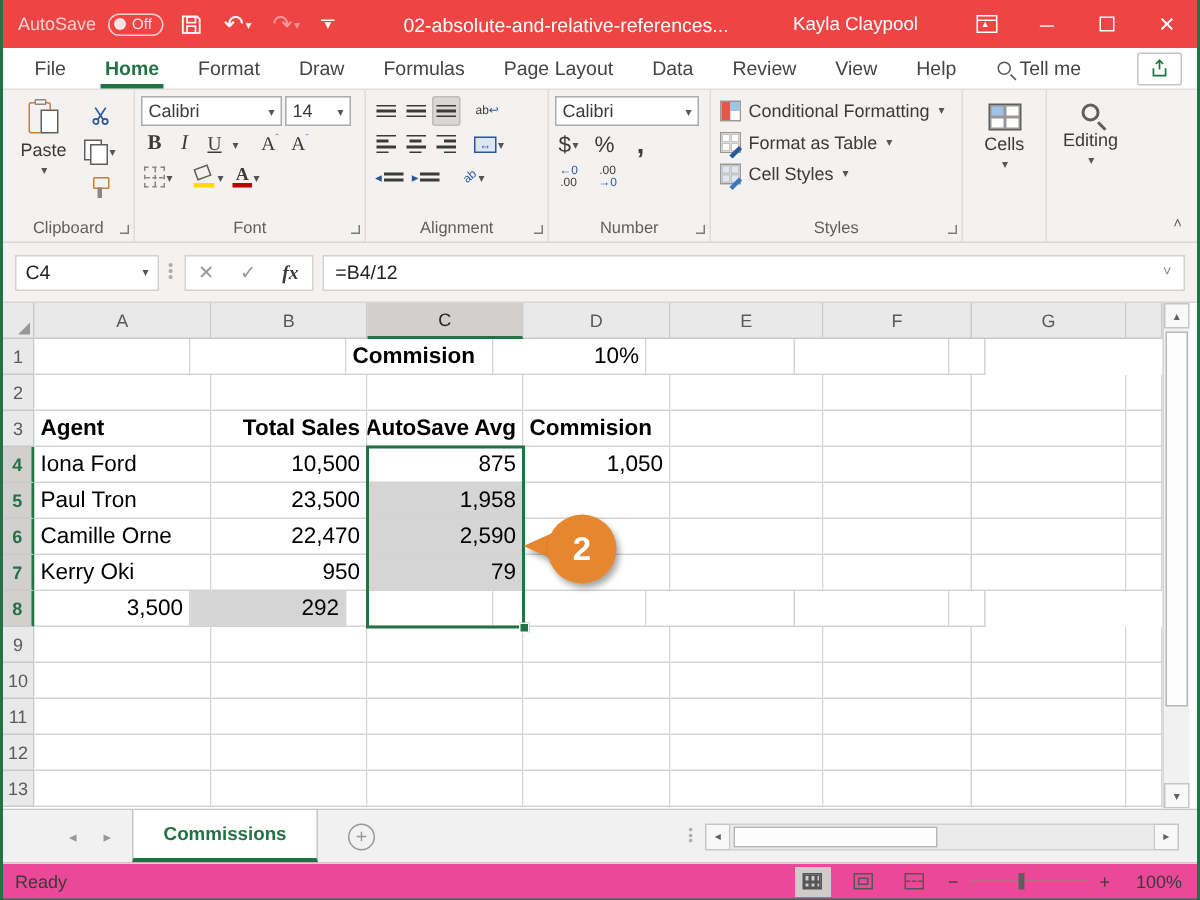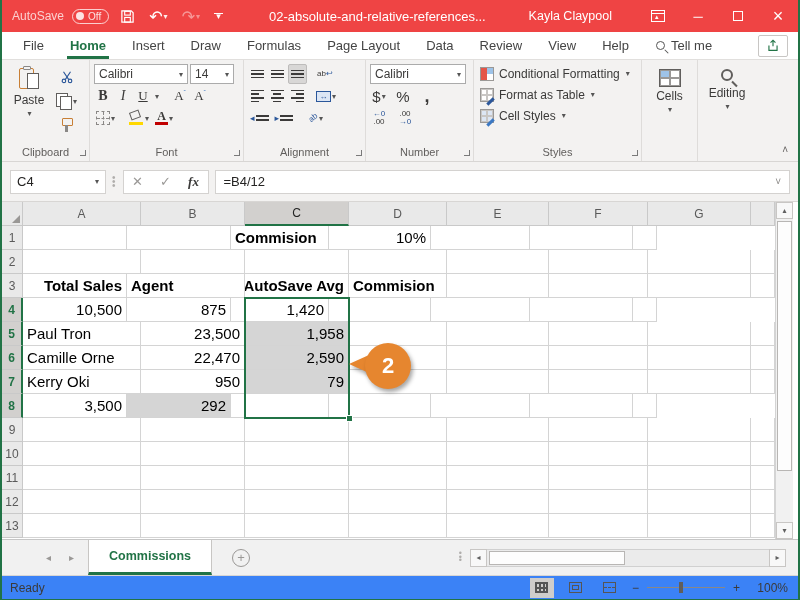--- a/index.html
+++ b/index.html
@@ -163,21 +163,21 @@
   .newsheet{width:18px;height:18px;border:1px solid #9a9896;border-radius:50%;color:#9a9896;display:flex;align-items:center;
             justify-content:center;font-size:13px;align-self:center;margin-left:20px}
   .st-dots{margin-left:auto;align-self:center;color:#b0aeac;font-size:9px;display:flex;flex-direction:column;line-height:3.5px;padding-right:8px}
   .hscroll{align-self:center;display:flex;align-items:center;height:18px;margin-right:12px}
   .hbtn{width:17px;height:18px;background:#f8f8f8;border:1px solid #c8c6c4;display:flex;align-items:center;justify-content:center;
         font-size:8px;color:#606060}
   .htrack{width:282px;height:18px;background:#ebebeb;border-top:1px solid #d0d0d0;border-bottom:1px solid #d0d0d0;position:relative}
   .hthumb{position:absolute;left:2px;top:1px;width:136px;height:14px;background:#fdfdfd;border:1px solid #b8b6b4}
 
   
-  .statusbar{flex:0 0 24px;background:#3b82f6;border-top:1px solid #d8d6d4;display:flex;align-items:center;
+  .statusbar{flex:0 0 24px;background:#ec4899;border-top:1px solid #d8d6d4;display:flex;align-items:center;
              font-size:12px;color:#3b3a39;padding-left:8px}
   .sb-right{margin-left:auto;display:flex;align-items:center;gap:10px;padding-right:10px}
   .viewbtn{width:24px;height:20px;display:flex;align-items:center;justify-content:center}
   .viewbtn.active{background:#cfcdcb}
   .vicon-grid{width:13px;height:11px;border:1px solid #555;display:grid;grid-template-columns:1fr 1fr 1fr;grid-template-rows:1fr 1fr}
   .vicon-grid i{border:0.5px solid #555}
   .vicon-page{width:13px;height:11px;border:1px solid #555;display:flex;align-items:center;justify-content:center}
   .vicon-page i{width:7px;height:5px;border:1px solid #555;display:block}
   .vicon-break{width:13px;height:11px;border:1px solid #555;position:relative}
   .vicon-break:after{content:"";position:absolute;left:0;right:0;top:45%;border-top:1px dashed #555}
@@ -233,21 +233,21 @@
       <span class="winbtn" style="font-size:18px">
           <span>×</span>
         </span>
     </div>
   </div>
 
   <div class="tabrow">
     <nav class="tabs" id="tabs">
         <span class="tab">File</span>
         <span class="tab active">Home</span>
-        <span class="tab">Insert</span>
+        <span class="tab">Format</span>
         <span class="tab">Draw</span>
         <span class="tab">Formulas</span>
         <span class="tab">Page Layout</span>
         <span class="tab">Data</span>
         <span class="tab">Review</span>
         <span class="tab">View</span>
         <span class="tab">Help</span>
       </nav>
     <span class="tellme">
       <span class="searchglass"></span>
@@ -579,34 +579,35 @@
           <div class="gc" style="width: 104px; flex: 0 0 104px;"></div>
           <div class="gc" style="width: 104px; flex: 0 0 104px;"></div>
           <div class="gc" style="width: 98px; flex: 0 0 98px;"></div>
           <div class="gc" style="width: 102px; flex: 0 0 102px;"></div>
           <div class="gc" style="width: 99px; flex: 0 0 99px;"></div>
           <div class="gc" style="width: 103px; flex: 0 0 103px;"></div>
           <div class="gc" style="width: 24px; flex: 0 0 24px;"></div>
         </div>
         <div class="grow">
           <div class="grh" style="width: 21px; flex: 0 0 21px;">3</div>
+          <div class="gc b" style="width: 118px; flex: 0 0 118px;">Agent</div>
           <div class="gc b ar" style="width: 104px; flex: 0 0 104px;">Total Sales</div>
-          <div class="gc b" style="width: 118px; flex: 0 0 118px;">Agent</div>
           <div class="gc b ar" style="width: 104px; flex: 0 0 104px;">AutoSave Avg</div>
           <div class="gc b" style="width: 98px; flex: 0 0 98px;">Commision</div>
           <div class="gc" style="width: 102px; flex: 0 0 102px;"></div>
           <div class="gc" style="width: 99px; flex: 0 0 99px;"></div>
           <div class="gc" style="width: 103px; flex: 0 0 103px;"></div>
           <div class="gc" style="width: 24px; flex: 0 0 24px;"></div>
         </div>
         <div class="grow">
           <div class="grh selrow" style="width: 21px; flex: 0 0 21px;">4</div>
+          <div class="gc" style="width: 118px; flex: 0 0 118px;">Iona Ford</div>
           <div class="gc ar" style="width: 104px; flex: 0 0 104px;">10,500</div>
           <div class="gc ar" style="width: 104px; flex: 0 0 104px;">875</div>
-          <div class="gc ar" style="width: 98px; flex: 0 0 98px;">1,420</div>
+          <div class="gc ar" style="width: 98px; flex: 0 0 98px;">1,050</div>
           <div class="gc" style="width: 102px; flex: 0 0 102px;"></div>
           <div class="gc" style="width: 99px; flex: 0 0 99px;"></div>
           <div class="gc" style="width: 103px; flex: 0 0 103px;"></div>
           <div class="gc" style="width: 24px; flex: 0 0 24px;"></div>
         </div>
         <div class="grow">
           <div class="grh selrow" style="width: 21px; flex: 0 0 21px;">5</div>
           <div class="gc" style="width: 118px; flex: 0 0 118px;">Paul Tron</div>
           <div class="gc ar" style="width: 104px; flex: 0 0 104px;">23,500</div>
           <div class="gc ar fillsel" style="width: 104px; flex: 0 0 104px;">1,958</div>

